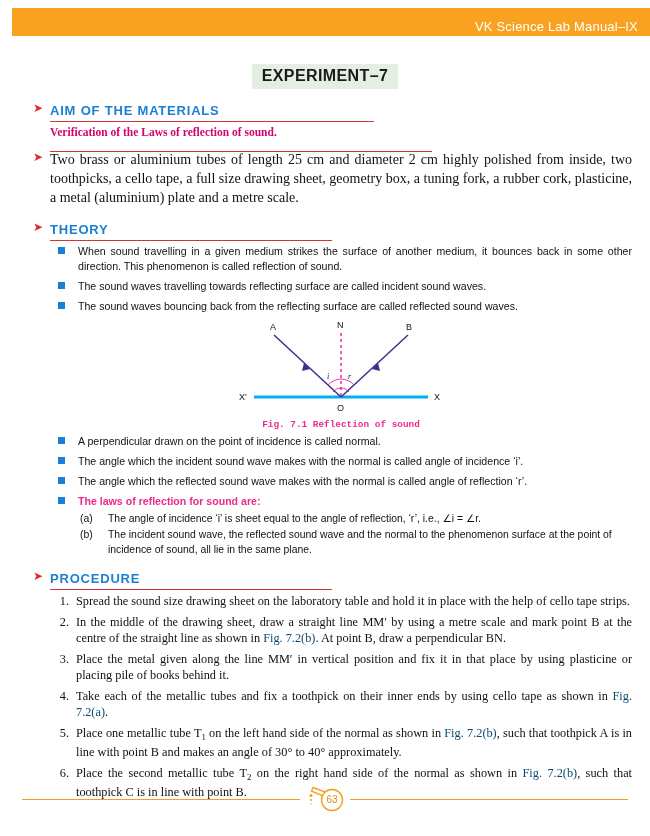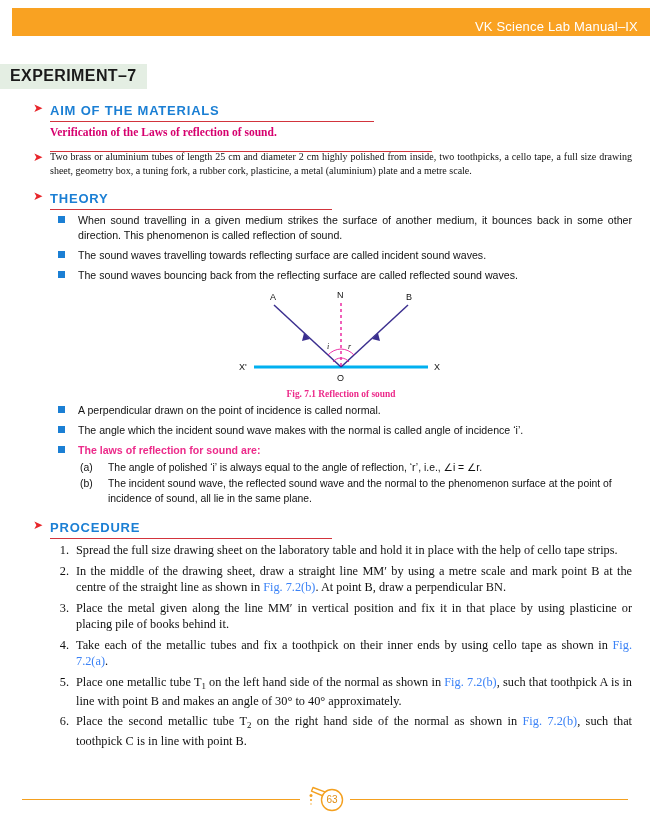--- a/index.html
+++ b/index.html
@@ -38,20 +38,21 @@
   
   .page {
     position: absolute;
     top: 52px;
     left: 0;
     width: 650px;
     height: 726px;
   }
 
   .exp-title-wrap {
+    text-align: center;
     margin-top: 12px;
   }
   .exp-title {
     display: inline-block;
     background: #e4eee3;
     color: #1a1a1a;
     font-family: "Liberation Sans", sans-serif;
     font-weight: bold;
     font-size: 16px;
     letter-spacing: 0.4px;
@@ -99,21 +100,21 @@
   .aim-text {
     color: #d6006e;
     font-family: "Liberation Serif", serif;
     font-weight: bold;
     font-size: 11.5px;
     margin-top: 6px;
     margin-bottom: 2px;
   }
   .para {
     color: #111;
-    font-size: 10px;
+    font-size: 14px;
     line-height: 1.37;
     text-align: justify;
     margin-top: 4px;
   }
 
   
   .blist {
     margin: 4px 0 0 0;
     padding: 0;
     list-style: none;
@@ -178,31 +179,31 @@
     color: #111;
     text-align: justify;
   }
   .nlist li .num {
     position: absolute;
     left: 3px;
     top: 0;
     width: 16px;
     text-align: right;
   }
-  .figref { color: #3b82f6; }
+  .figref { color: #0c4a6e; }
   sub { font-size: 0.72em; }
 
   
   .figure {
     margin: 4px 0 2px 0;
     text-align: center;
   }
   .figcap {
     color: #ec2a8a;
-    font-family: Liberation Serif, serif;
+    font-family: Liberation Mono, monospace;
     font-weight: bold;
     font-size: 9.4px;
     margin-top: -4px;
   }
 
   
   .footer {
     position: absolute;
     left: 0;
     top: 786px;
@@ -303,42 +304,43 @@
         <text x="131" y="92" font-family="Liberation Sans, sans-serif" font-size="9" fill="#111">O</text>
         <text x="121" y="60" font-family="Liberation Serif, serif" font-style="italic" font-size="8" fill="#111">i</text>
         <text x="142" y="60" font-family="Liberation Serif, serif" font-style="italic" font-size="8" fill="#111">r</text>
       </svg>
       <div class="figcap">Fig. 7.1 Reflection of sound</div>
     </div>
 
     <ul class="blist" id="theory-after">
         <li><span class="sq"></span><span>A perpendicular drawn on the point of incidence is called normal.</span></li>
         <li><span class="sq"></span><span>The angle which the incident sound wave makes with the normal is called angle of incidence ‘i’.</span></li>
+        <li><span class="sq"></span><span>The angle which the reflected sound wave makes with the normal is called angle of reflection ‘r’.</span></li>
       </ul>
 
     <ul class="blist">
       <li class="pink">
         <span class="sq"></span>
         <span>The laws of reflection for sound are:</span>
         <ul class="sublist" id="laws-list">
-            <li><span class="lbl">(a)</span><span>The angle of polished ‘i’ is always equal to the angle of reflection,  ‘r’, i.e., ∠i = ∠r.</span></li>
+            <li><span class="lbl">(a)</span><span>The angle of incidence ‘i’ is sheet equal to the angle of reflection,  ‘r’, i.e., ∠i = ∠r.</span></li>
             <li><span class="lbl">(b)</span><span>The incident sound wave, the reflected sound wave and the normal to the phenomenon surface at the point of incidence of sound, all lie in the same plane.</span></li>
           </ul>
       </li>
     </ul>
   </div>
 
   <div class="section">
     <div class="sec-head">
       <span class="sec-arrow">➤</span>
       <span class="sec-label">PROCEDURE</span>
       <span class="sec-rule narrow"></span>
     </div>
     <ol class="nlist" id="procedure-list">
-        <li><span class="num">1.</span><span>Spread the full size drawing sheet on the laboratory table and hold it in place with the help of cello tape strips.</span></li>
+        <li><span class="num">1.</span><span>Spread the sound size drawing sheet on the laboratory table and hold it in place with the help of cello tape strips.</span></li>
         <li><span class="num">2.</span><span>In the middle of the drawing sheet, draw a straight line MM′ by using a metre scale and mark point B at the centre of the straight line as shown in <span class="figref">Fig. 7.2(b)</span>. At point B, draw a perpendicular BN.</span></li>
         <li><span class="num">3.</span><span>Place the metal given along the line MM′ in vertical position and fix it in that place by using plasticine or placing pile of books behind it.</span></li>
         <li><span class="num">4.</span><span>Take each of the metallic tubes and fix a toothpick on their inner ends by using cello tape as shown in <span class="figref">Fig. 7.2(a)</span>.</span></li>
         <li><span class="num">5.</span><span>Place one metallic tube T<sub>1</sub> on the left hand side of the normal as shown in <span class="figref">Fig. 7.2(b)</span>, such that toothpick A is in line with point B and makes an angle of 30° to 40° approximately.</span></li>
         <li><span class="num">6.</span><span>Place the second metallic tube T<sub>2</sub> on the right hand side of the normal as shown in <span class="figref">Fig. 7.2(b)</span>, such that toothpick C is in line with point B.</span></li>
       </ol>
   </div>
 
 </div>
 

